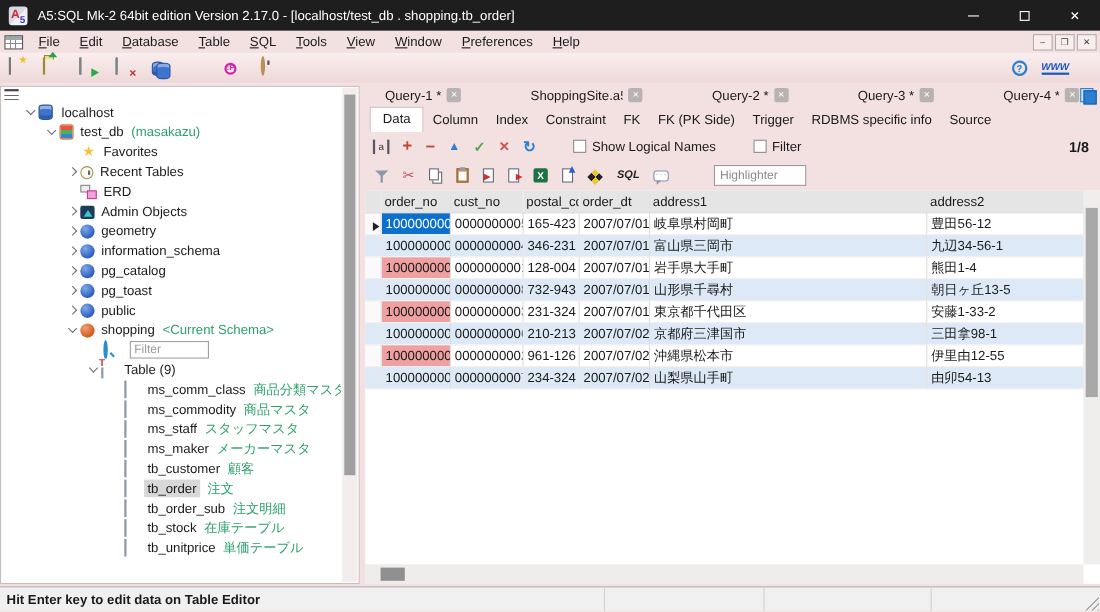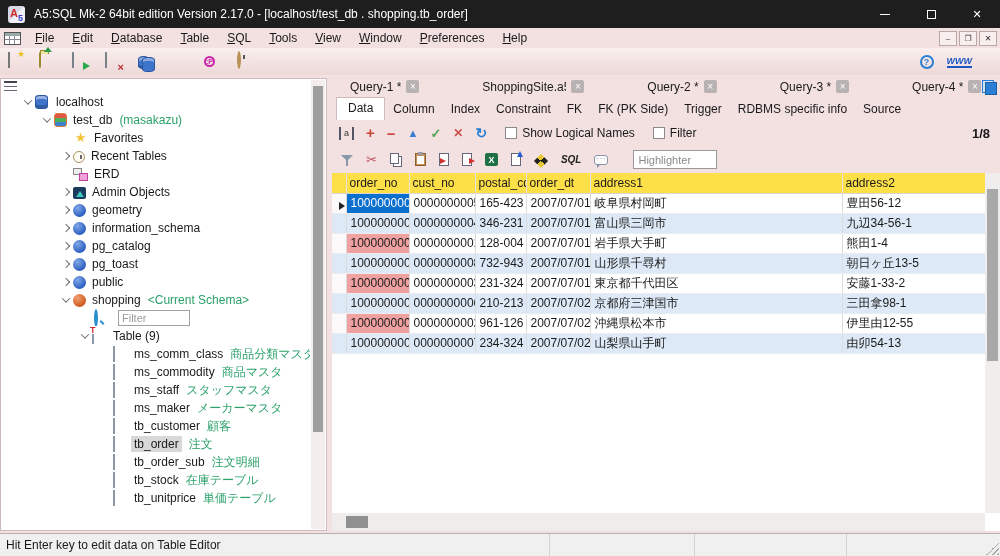--- a/index.html
+++ b/index.html
@@ -134,21 +134,21 @@
   #edit-toolbar { height:26px; display:flex; align-items:center; gap:12px; padding-left:7px; }
   .et { flex:none; position:relative; }
   .ico-fitw { width:15px; height:13px; border-left:2px solid #556; border-right:2px solid #556; color:#333;
     font-size:9px; text-align:center; line-height:12px; }
   .g-plus { color:#c84437; font-weight:bold; font-size:15px; line-height:14px; }
   .g-minus { color:#c84437; font-weight:bold; font-size:15px; line-height:13px; }
   .g-up { color:#3a7ad0; font-size:11px; }
   .g-check { color:#52a552; font-weight:bold; font-size:13px; }
   .g-x { color:#d05050; font-weight:bold; font-size:12px; }
   .g-refresh { color:#2a7fd4; font-weight:bold; font-size:14px; }
-  .cb-group { display:flex; align-items:center; gap:5px; margin-left:6px; }
+  .cb-group { display:flex; align-items:center; gap:5px; margin-left:22px; }
   .cb { width:12px; height:12px; border:1px solid #8a8a8a; background:#fff; flex:none; }
   #record-indicator { margin-left:auto; margin-right:10px; font-weight:bold; font-size:13px; }
 
   #grid-toolbar { height:27px; display:flex; align-items:center; gap:13px; padding-left:9px; }
   .ico-funnel { width:12px; height:12px; position:relative; }
   .ico-funnel::before { content:""; position:absolute; left:0; top:1px; width:0; height:0;
     border-left:6px solid transparent; border-right:6px solid transparent; border-top:6px solid #8898a8; }
   .ico-funnel::after { content:""; position:absolute; left:5px; top:6px; width:2px; height:6px; background:#8898a8; }
   .ico-cut { color:#c05560; font-size:13px; line-height:13px; }
   .ico-copy { width:9px; height:11px; background:#fff; border:1px solid #667; box-shadow:3px 3px 0 -1px #fff, 3px 3px 0 0 #667; margin:0 3px 3px 0; }
@@ -165,45 +165,45 @@
   .ico-excel { width:13px; height:13px; background:#1e7145; color:#fff; font-weight:bold; font-size:9px;
     display:flex; align-items:center; justify-content:center; border-radius:2px; }
   .ico-diamond { width:10px; height:10px; transform:rotate(45deg); margin:2px 2px 0;
     background:conic-gradient(#222 0 25%, #e8c832 25% 50%, #222 50% 75%, #e8c832 75%); }
   .ico-sql { font-weight:bold; font-style:italic; font-size:10px; color:#222; }
   .ico-comment { width:14px; height:10px; border:1px solid #8a94a8; border-radius:3px; position:relative; background:#fdfdfd;
     color:#8a94a8; font-size:8px; line-height:6px; text-align:center; letter-spacing:1px; }
   .ico-comment::after { content:""; position:absolute; left:2px; bottom:-4px; width:0; height:0;
     border-top:4px solid #8a94a8; border-right:4px solid transparent; }
   #highlighter { width:84px; height:19px; border:1px solid #9a9a9a; font-size:11px; padding:5px 4px;
-    font-family:"Liberation Sans", sans-serif; margin-left:12px; }
+    font-family:"Liberation Sans", sans-serif; margin-left:28px; }
   #highlighter::placeholder { color:#8a8a8a; }
 
   
   #grid-area { position:absolute; left:0; right:0; top:98px; bottom:0; background:#fff; }
   #grid-table { border-collapse:collapse; table-layout:fixed; width:653px; }
   #grid-table th { height:20px; font-weight:normal; text-align:left; padding:0 3px;
-    border-right:1px solid #e2e2e2; border-bottom:1px solid #d5d5d5; white-space:nowrap; overflow:hidden; background:#fde047; }
+    border-right:1px solid #e2e2e2; border-bottom:1px solid #d5d5d5; white-space:nowrap; overflow:hidden; background:#e5e5e5; }
   #grid-table td { height:20px; padding:0 4px; border-right:1px solid #dcdcdc; border-bottom:1px solid #ececec;
     white-space:nowrap; overflow:hidden; }
   tr.alt td { background:#dde9f7; }
   td.pk { background:#efa0a0; border-bottom-color:#f6c6c6; }
   td.pk.sel { background:#0b6fce; color:#fff; }
   td.marker, th.marker { padding:0; background:#fbf9f9; border-right:1px solid #e0e0e0; }
   td.marker.cur::after { content:""; display:block; margin:5px auto 0 3px; width:0; height:0;
     border-left:6px solid #222; border-top:4px solid transparent; border-bottom:4px solid transparent; }
   #grid-vscroll { position:absolute; right:0; top:0; width:15px; bottom:18px; background:#f0eded; }
   #grid-vthumb { position:absolute; left:2px; right:2px; top:16px; height:172px; background:#a8a8a8; }
   #grid-hscroll { position:absolute; left:0; right:15px; bottom:0; height:18px; background:#efecec; }
   #grid-hthumb { position:absolute; left:14px; top:3px; width:22px; height:12px; background:#909090; }
 
   
   #statusbar { position:absolute; left:0; right:0; bottom:0; height:23px; background:#f0f0f0;
     border-top:1px solid #b8b0b0; display:flex; align-items:center; }
-  .status-sec { height:100%; display:flex; align-items:center; border-right:1px solid #d2d2d2; padding-left:6px; }
+  .status-sec { height:100%; display:flex; align-items:center; border-right:1px solid #d2d2d2; padding-left:6px;font-weight:bold; }
   .s1 { width:550px; } .s2 { width:145px; } .s3 { width:152px; } .s4 { flex:1; border-right:none; }
   #resize-grip { position:absolute; right:1px; bottom:1px; width:13px; height:13px;
     background:linear-gradient(135deg, transparent 0 50%, #aaa 50% 57%, transparent 57% 71%, #aaa 71% 78%, transparent 78% 92%, #aaa 92%); }
 </style>
 </head>
 <body>
 
 <div id="titlebar">
   <span class="app-icon"></span>
   <span id="title-text">A5:SQL Mk-2 64bit edition Version 2.17.0 - [localhost/test_db . shopping.tb_order]</span>

